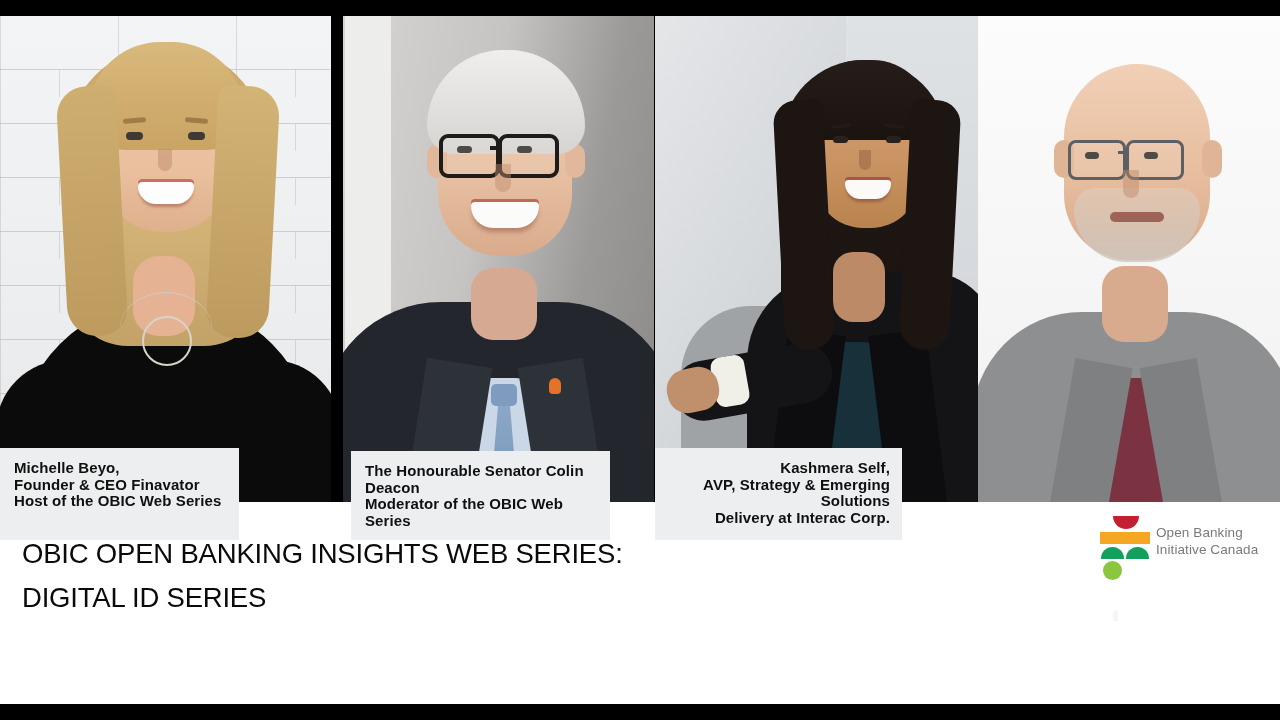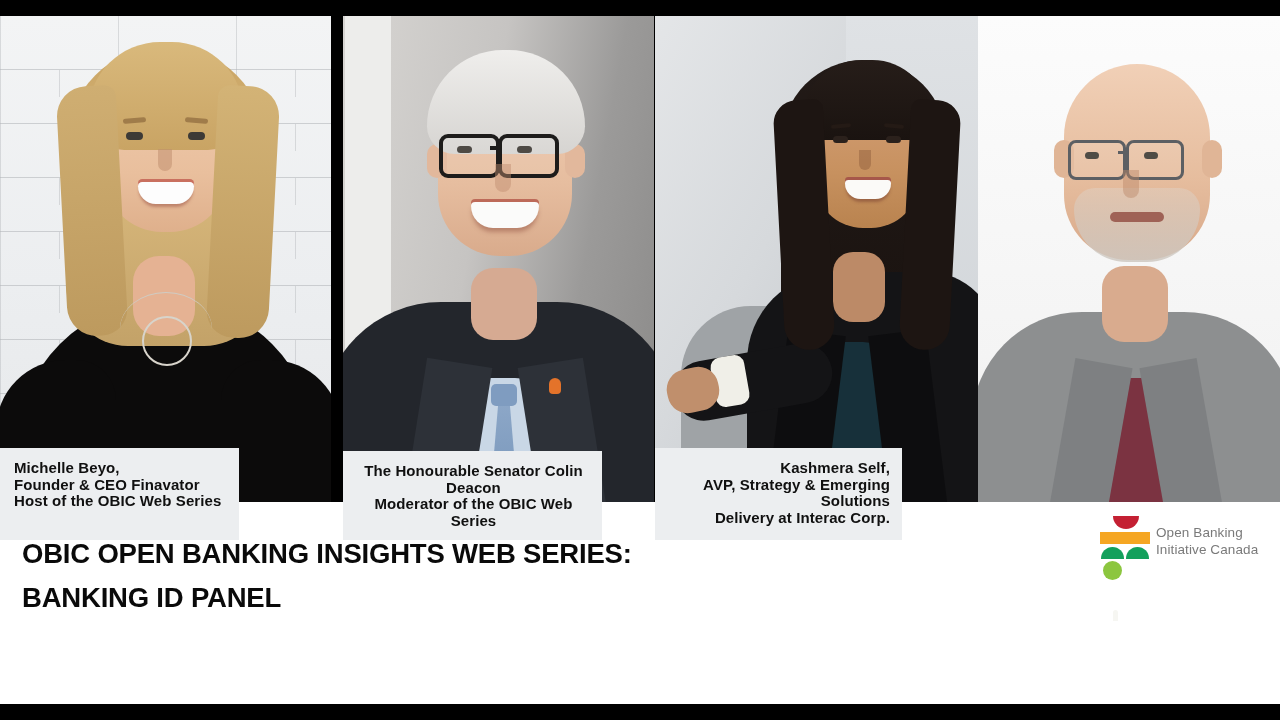--- a/index.html
+++ b/index.html
@@ -138,29 +138,29 @@
   .p4-nose{position:absolute;left:145px;top:154px;width:16px;height:28px;background:rgba(186,136,104,.45);border-radius:0 0 9px 9px;}
   .p4-beard{position:absolute;left:96px;top:172px;width:126px;height:74px;
     background:linear-gradient(180deg,rgba(222,218,212,.35),rgba(206,200,193,.85));border-radius:24px 24px 60px 60px;}
   .p4-mouth{position:absolute;left:132px;top:196px;width:54px;height:10px;background:#9f6256;border-radius:6px;}
 
   
   .caption{position:absolute;background:#eceef0;padding:12px 12px 10px 14px;
     color:#101010;font-size:15px;font-weight:700;line-height:16.5px;z-index:20;
     letter-spacing:.1px;white-space:pre-line;}
   .cap-1{left:0;top:432px;width:213px;height:70px;}
-  .cap-2{left:343px;top:435px;width:233px;height:67px;text-align:center;}
+  .cap-2{left:351px;top:435px;width:233px;height:67px;}
   .cap-3{left:655px;top:432px;width:221px;height:70px;text-align:right;}
   .cap-4{left:978px;top:432px;width:212px;height:70px;}
 
   
   .lower{position:absolute;left:0;top:502px;width:1280px;height:202px;background:#ffffff;}
 
   .title-block{position:absolute;left:22px;top:30px;width:760px;}
-  .title-line{font-size:27.5px;font-weight:700;color:#0a0a0a;letter-spacing:-.2px;line-height:44px;}
+  .title-line{font-size:27.5px;font-weight:400;color:#0a0a0a;letter-spacing:-.2px;line-height:44px;}
 
   
   .logo{position:absolute;left:1100px;top:14px;width:170px;height:62px;}
   .logo-mark{position:absolute;left:0;top:0;width:50px;height:58px;}
   .lm-red{position:absolute;left:13px;top:0;width:26px;height:13px;background:#c42033;border-radius:0 0 13px 13px;}
   .lm-yellow{position:absolute;left:0;top:16px;width:50px;height:12px;background:#f5a623;}
   .lm-green1{position:absolute;left:1px;top:31px;width:23px;height:12px;background:#13a05c;border-radius:12px 12px 0 0;}
   .lm-green2{position:absolute;left:26px;top:31px;width:23px;height:12px;background:#13a05c;border-radius:12px 12px 0 0;}
   .lm-circle{position:absolute;left:3px;top:45px;width:19px;height:19px;background:#8cc63f;border-radius:50%;}
   .lm-key{position:absolute;left:10px;top:49px;width:5px;height:11px;background:#f6f6f2;border-radius:3px 3px 1px 1px;}
@@ -280,21 +280,21 @@
 Moderator of the OBIC Web Series</div>
     <div class="caption cap-3">Kashmera Self,
 AVP, Strategy &amp; Emerging Solutions
 Delivery at Interac Corp.</div>
   </div>
 
   <div class="lower">
 
     <div class="title-block">
       <div class="title-line">OBIC OPEN BANKING INSIGHTS WEB SERIES:</div>
-      <div class="title-line">BANKING ID PANEL</div>
+      <div class="title-line">DIGITAL ID SERIES</div>
     </div>
 
     <div class="logo">
       <div class="logo-mark">
         <div class="lm-red"></div>
         <div class="lm-yellow"></div>
         <div class="lm-green1"></div>
         <div class="lm-green2"></div>
         <div class="lm-circle">
           <div class="lm-key"></div>

